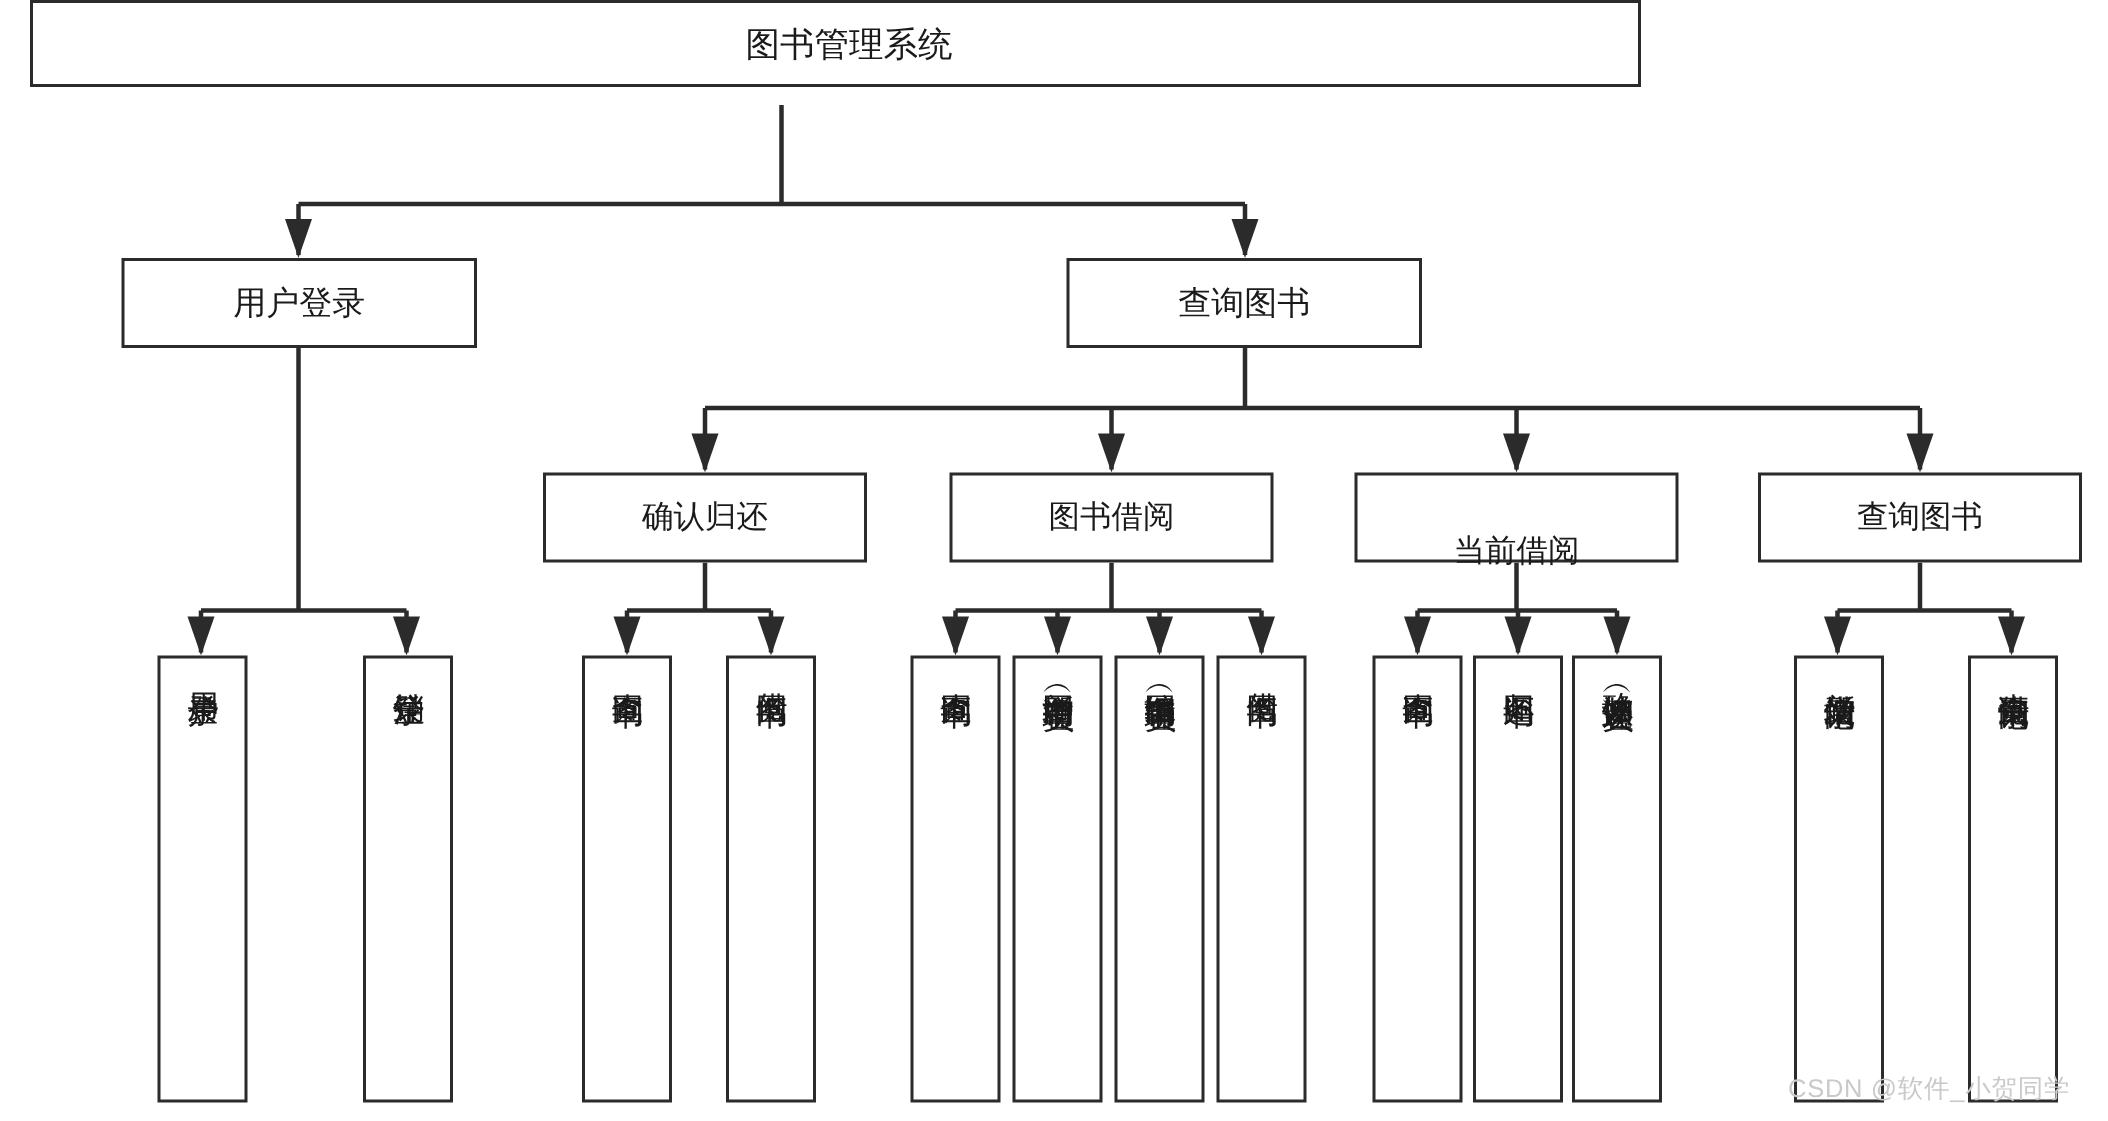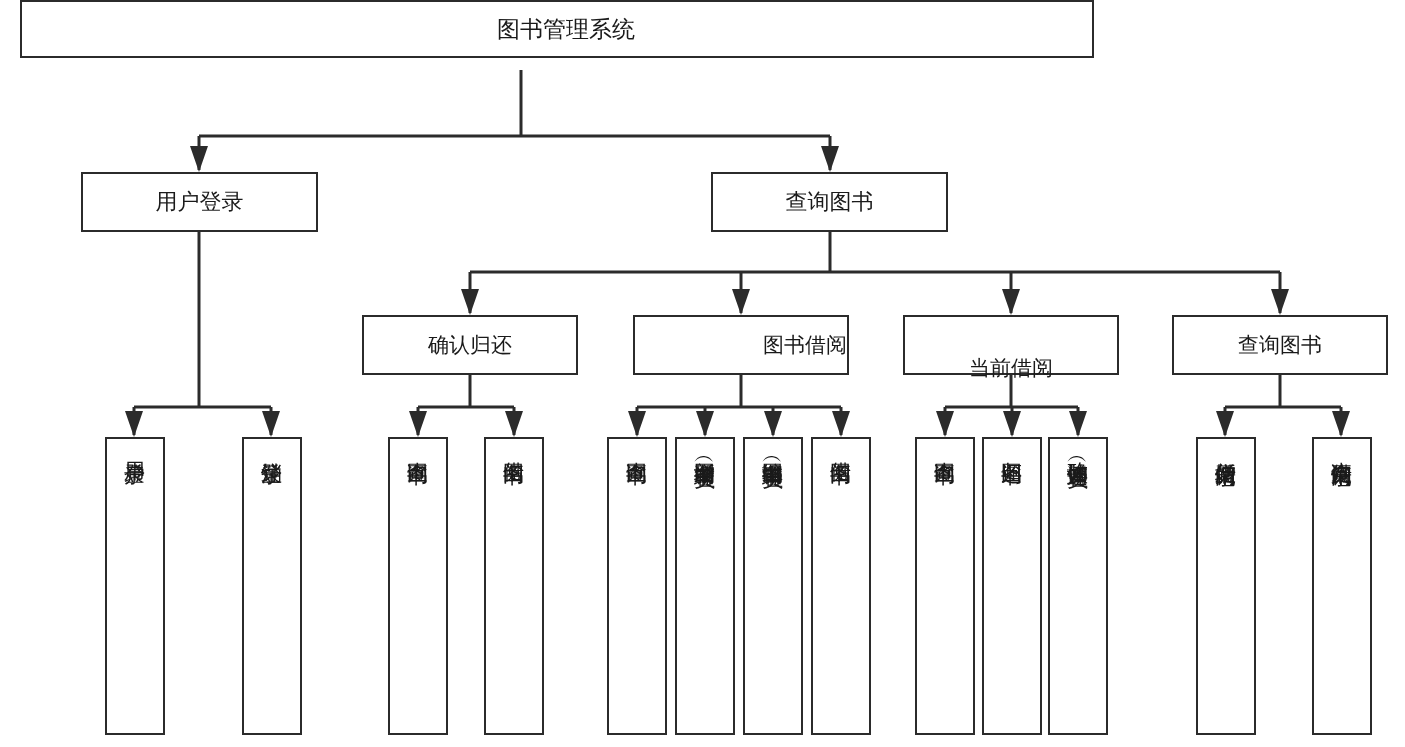--- a/index.html
+++ b/index.html
@@ -127,21 +127,21 @@
       </div>
       <div class="node level-2" style="left: 81px; top: 172px; width: 237px; height: 60px; border-color: rgb(43, 43, 43);">
         <span class="node-label" style="color: rgb(26, 26, 26);">用户登录</span>
       </div>
       <div class="node level-2" style="left: 711px; top: 172px; width: 237px; height: 60px; border-color: rgb(43, 43, 43);">
         <span class="node-label" style="color: rgb(26, 26, 26);">查询图书</span>
       </div>
       <div class="node level-3" style="left: 362px; top: 315px; width: 216px; height: 60px; border-color: rgb(43, 43, 43);">
         <span class="node-label" style="color: rgb(26, 26, 26);">确认归还</span>
       </div>
-      <div class="node level-3" style="left: 633px; top: 315px; width: 216px; height: 60px; border-color: rgb(43, 43, 43); justify-content: flex-end;">
+      <div class="node level-3" style="left: 633px; top: 315px; width: 216px; height: 60px; border-color: rgb(43, 43, 43);">
         <span class="node-label" style="color: rgb(26, 26, 26);">图书借阅</span>
       </div>
       <div class="node level-3" style="left: 903px; top: 315px; width: 216px; height: 60px; border-color: rgb(43, 43, 43);">
         <span class="node-label" style="color: rgb(26, 26, 26); margin-top: 47px;">当前借阅</span>
       </div>
       <div class="node level-3" style="left: 1172px; top: 315px; width: 216px; height: 60px; border-color: rgb(43, 43, 43);">
         <span class="node-label" style="color: rgb(26, 26, 26);">查询图书</span>
       </div>
       <div class="node level-4 leaf" style="left: 105px; top: 437px; width: 60px; height: 298px; border-color: rgb(43, 43, 43);">
         <span class="node-label" style="color: rgb(26, 26, 26);">用户登录</span>
@@ -176,13 +176,14 @@
       <div class="node level-4 leaf" style="left: 1048px; top: 437px; width: 60px; height: 298px; border-color: rgb(43, 43, 43);">
         <span class="node-label" style="color: rgb(26, 26, 26);">确认归还（管理员）</span>
       </div>
       <div class="node level-4 leaf" style="left: 1196px; top: 437px; width: 60px; height: 298px; border-color: rgb(43, 43, 43);">
         <span class="node-label" style="color: rgb(26, 26, 26);">新增借阅记录</span>
       </div>
       <div class="node level-4 leaf" style="left: 1312px; top: 437px; width: 60px; height: 298px; border-color: rgb(43, 43, 43);">
         <span class="node-label" style="color: rgb(26, 26, 26);">查询借阅记录</span>
       </div>
     </div>
+  <div class="watermark" style="left: 1192px; top: 714px; color: rgb(201, 201, 201);">CSDN @软件_小贺同学</div>
 </div>
 
 </body></html>

